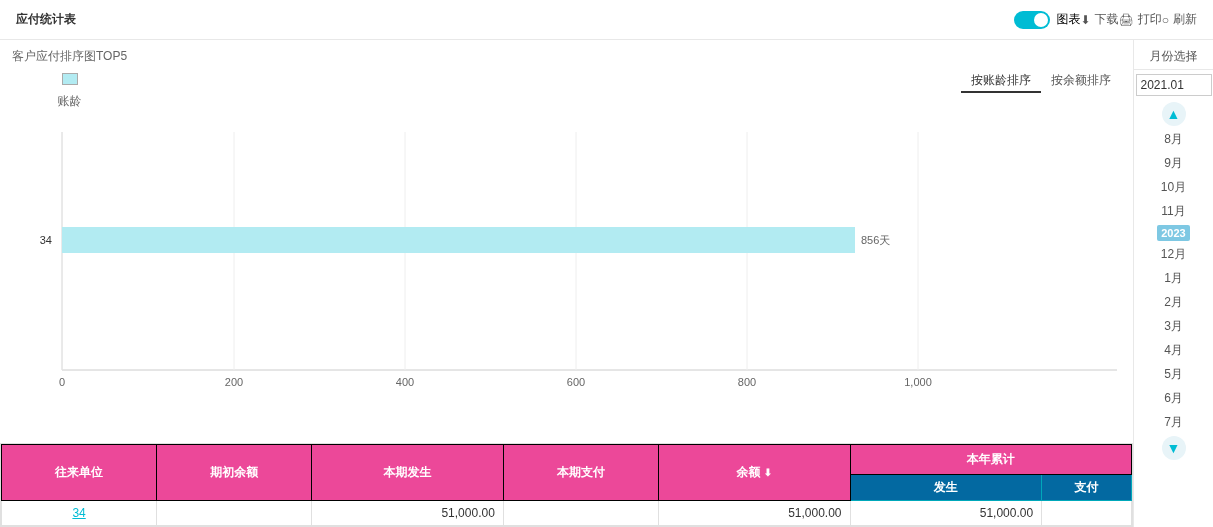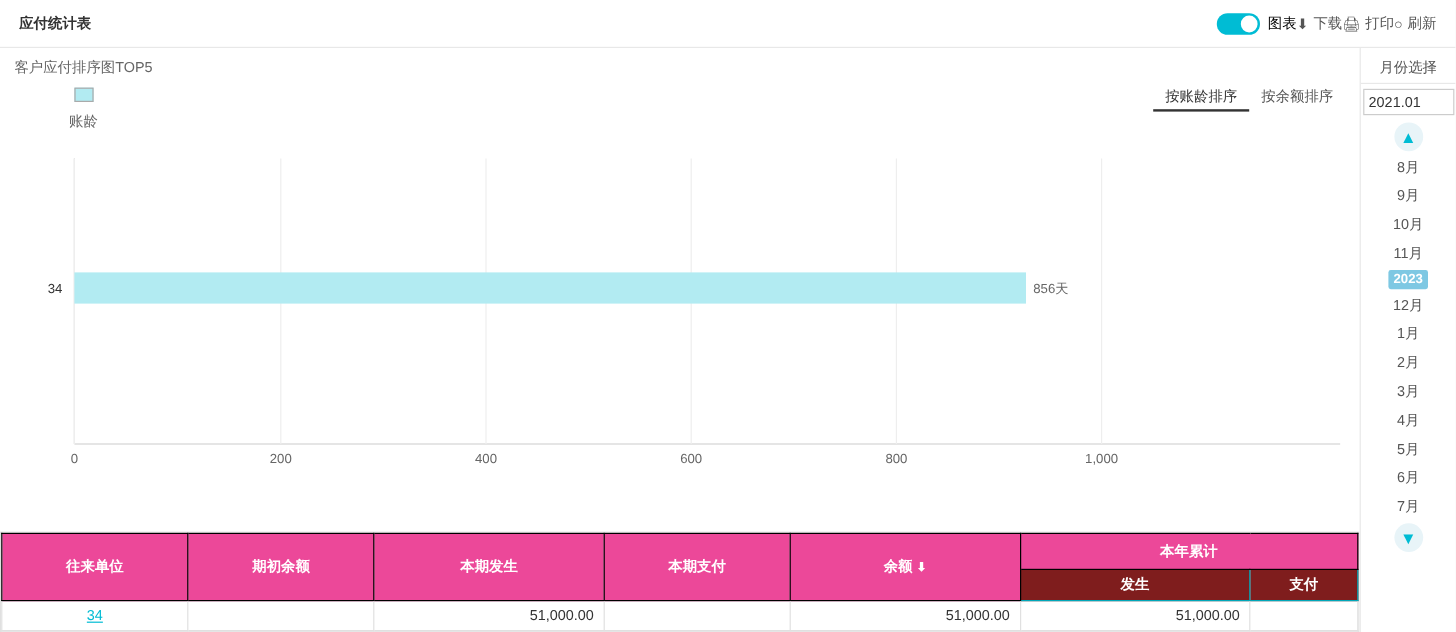--- a/index.html
+++ b/index.html
@@ -32,21 +32,21 @@
     
     .sort-row { display: flex; justify-content: flex-end; gap: 0; margin-bottom: 4px; text-align: center; }
     .sort-btn { padding: 2px 10px; font-size: 12px; cursor: pointer; color: #555; border-bottom: 2px solid transparent; }
     .sort-btn.active { color: #333; border-bottom: 2px solid #333; }
 
     
     .table-section { margin-top: 4px; }
     .table-wrap { border: 1px solid #e0e0e0; }
     table { width: 100%; border-collapse: collapse; }
     .thead-top th { background: #ec4899; color: white; text-align: center; padding: 6px 4px; font-size: 12px; border: 1px solid #000000; }
-    .thead-sub th { background: #7f1d1d; color: white; text-align: center; padding: 4px; font-size: 12px; border: 1px solid #00a8ba; }
+    .thead-sub th { background: #0369a1; color: white; text-align: center; padding: 4px; font-size: 12px; border: 1px solid #00a8ba; }
     .data-row td { padding: 5px 8px; font-size: 12px; border: 1px solid #e0e0e0; text-align: right; color: #333; }
     .data-row td:first-child { text-align: center; color: #00bcd4; text-decoration: underline; cursor: pointer; }
 
     
     .sidebar { width: 80px; background: #fff; border-left: 1px solid #e8e8e8; display: flex; flex-direction: column; align-items: center; padding-top: 4px; }
     .sidebar-title { font-size: 12px; color: #555; padding: 4px 0; border-bottom: 1px solid #e8e8e8; width: 100%; text-align: center; }
     .sidebar-year-input { width: 76px; border: 1px solid #ccc; padding: 3px 4px; font-size: 12px; margin: 4px 0; color: #333; }
     .nav-arrow { width: 24px; height: 24px; background: #e8f4f8; border-radius: 50%; display: flex; align-items: center; justify-content: center; cursor: pointer; color: #00bcd4; font-size: 14px; margin: 2px 0; }
     .month-list { display: flex; flex-direction: column; width: 100%; align-items: center; gap: 1px; }
     .month-item { font-size: 12px; color: #555; cursor: pointer; padding: 3px 8px; width: 100%; text-align: center; }

